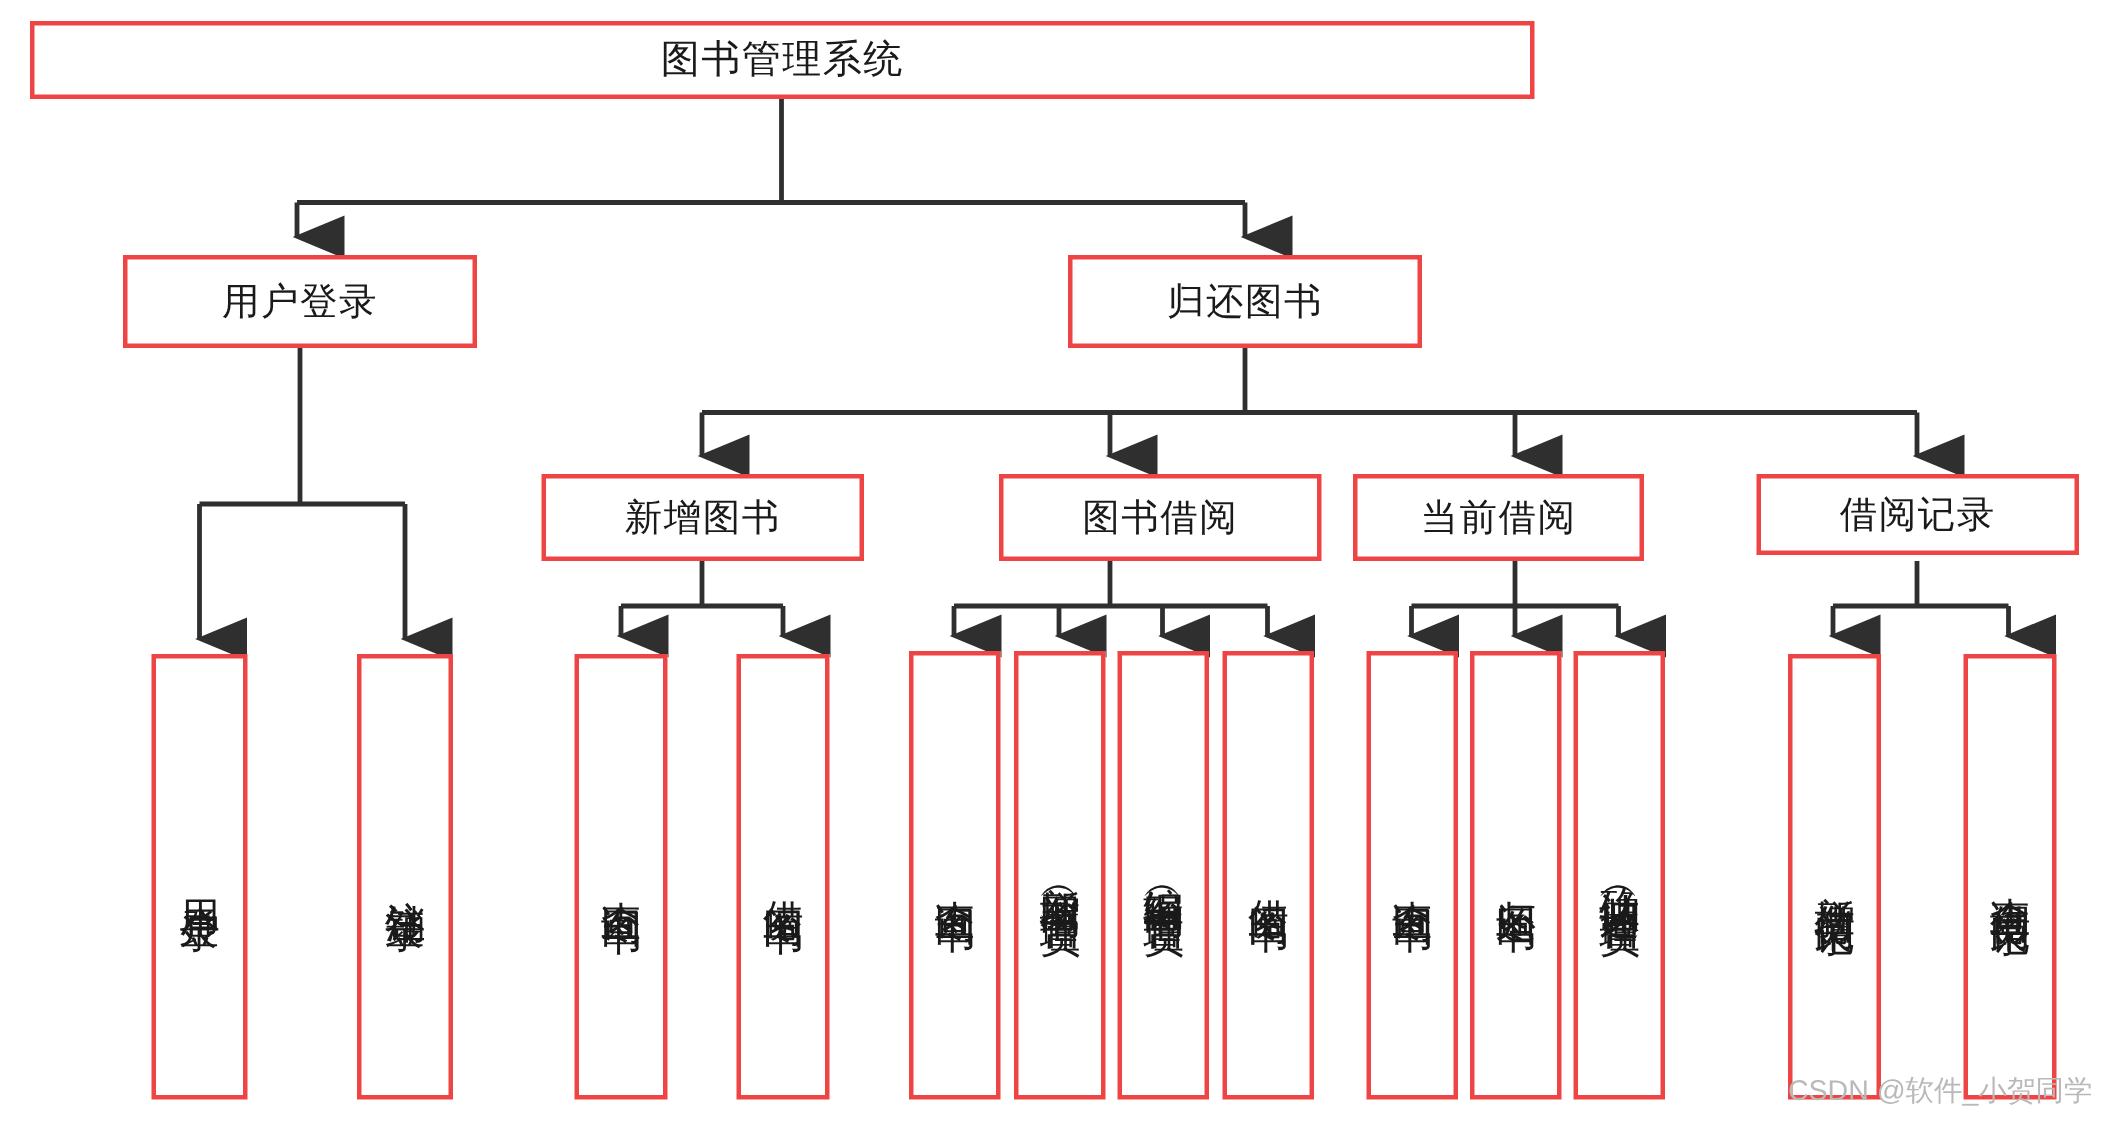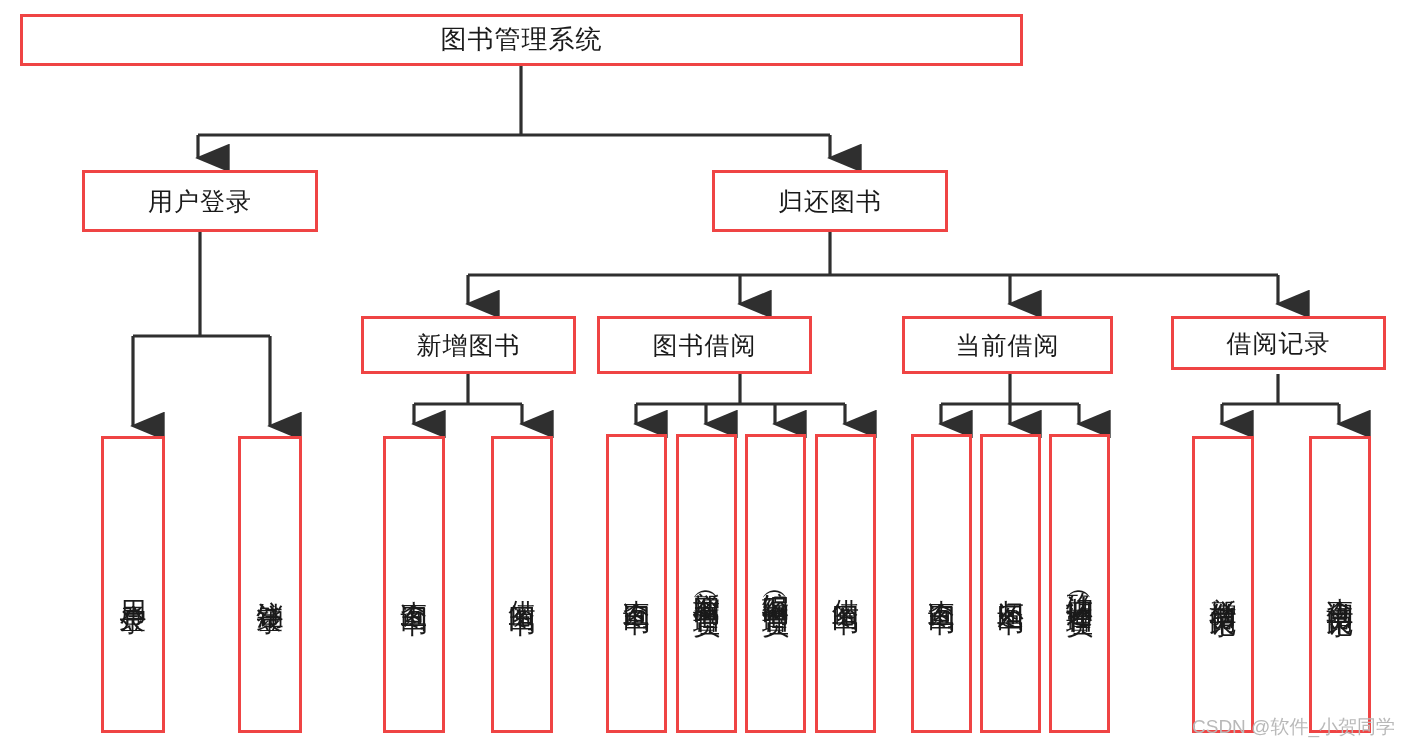--- a/index.html
+++ b/index.html
@@ -116,24 +116,24 @@
   <div class="node horiz" style="left:82px;top:170px;width:236px;height:62px;">
     <span class="label">用户登录</span>
   </div>
   <div class="node horiz" style="left:712px;top:170px;width:236px;height:62px;">
     <span class="label">归还图书</span>
   </div>
 
   <div class="node horiz" style="left:361px;top:316px;width:215px;height:58px;">
     <span class="label">新增图书</span>
   </div>
-  <div class="node horiz" style="left:597px;top:316px;width:215px;height:58px;">
+  <div class="node horiz" style="left:666px;top:316px;width:215px;height:58px;">
     <span class="label">图书借阅</span>
   </div>
-  <div class="node horiz" style="left:902px;top:316px;width:211px;height:58px;">
+  <div class="node horiz" style="left:902px;top:316px;width:194px;height:58px;">
     <span class="label">当前借阅</span>
   </div>
   <div class="node horiz" style="left:1171px;top:316px;width:215px;height:54px;">
     <span class="label">借阅记录</span>
   </div>
 
   <div class="node vert" style="left:101px;top:436px;width:64px;height:297px;">
     <span class="label">用户登录</span>
   </div>
   <div class="node vert" style="left:238px;top:436px;width:64px;height:297px;">

